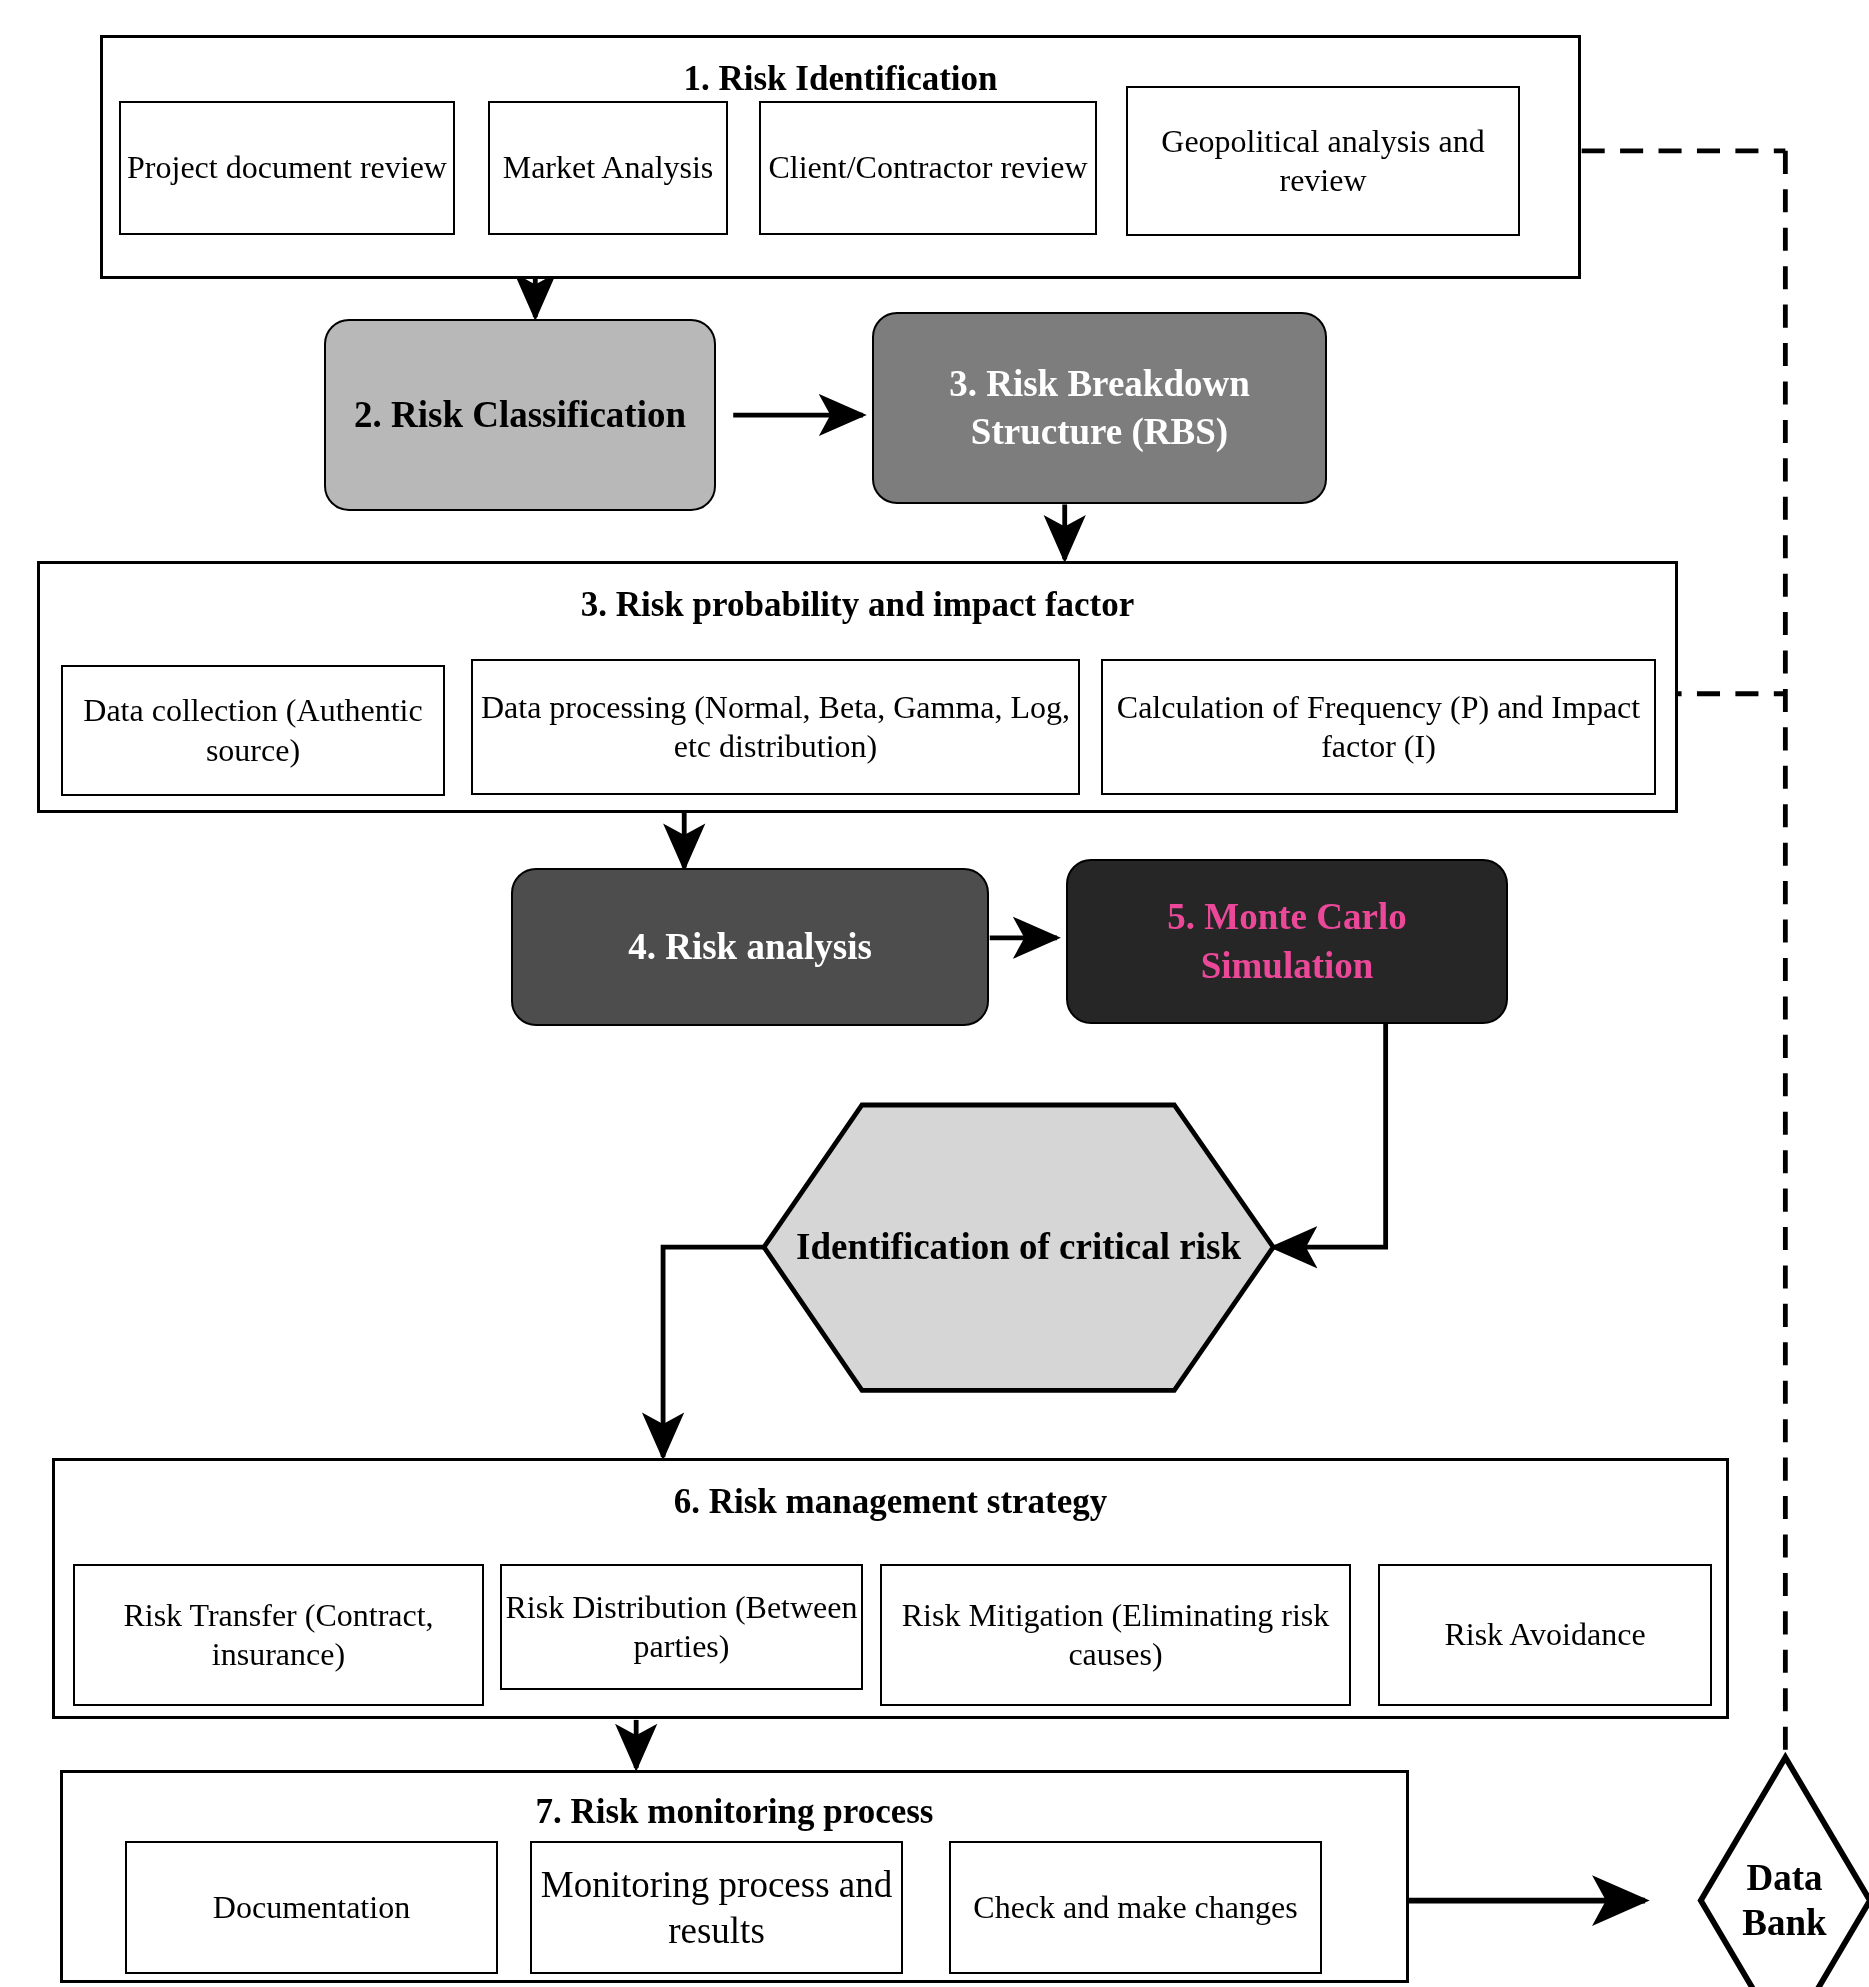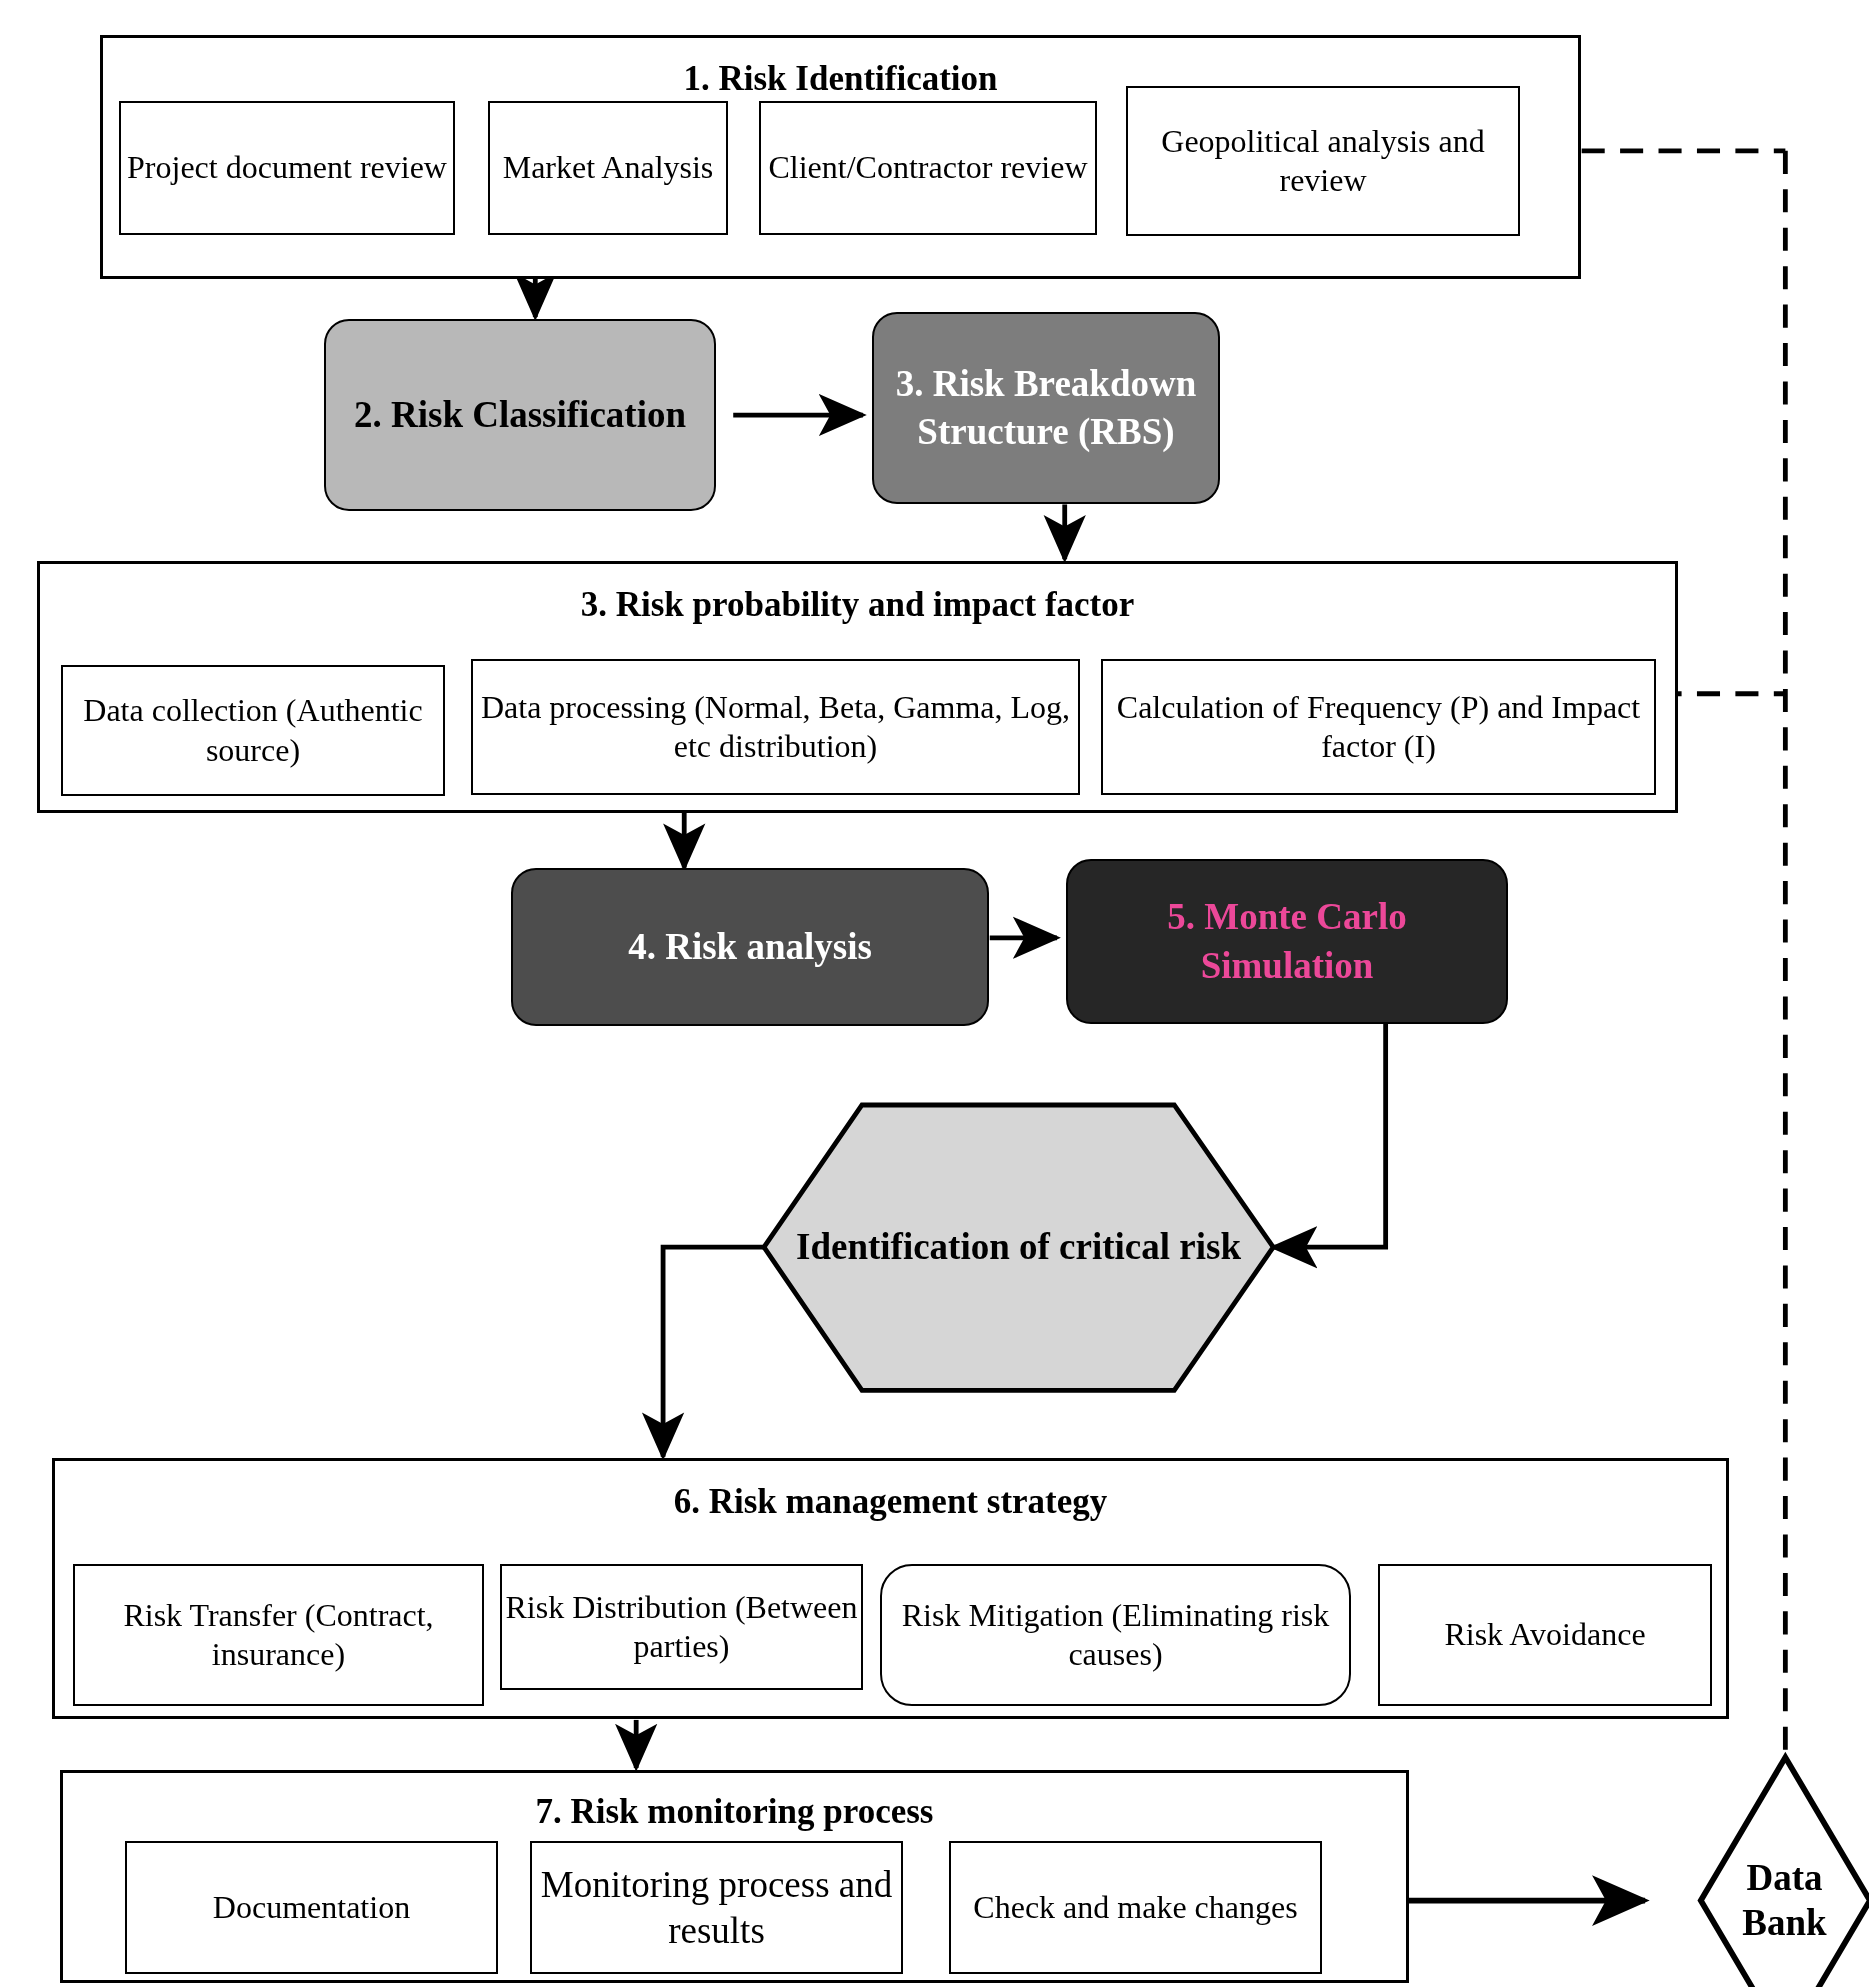--- a/index.html
+++ b/index.html
@@ -156,21 +156,21 @@
     <span>Market Analysis</span>
   </div>
   <div class="node leaf-box" style="left:1126px; top:86px; width:394px; height:150px; font-size:32px;">
     <span>Geopolitical analysis and review</span>
   </div>
 
   <div class="node round-box fill-lightgray" style="left:324px; top:319px; width:392px; height:192px; font-size:37px;">
     <span>2. Risk Classification</span>
   </div>
 
-  <div class="node round-box fill-midgray" style="left:872px; top:312px; width:348px; height:192px; font-size:37px; padding:12px 21px;">
+  <div class="node round-box fill-midgray" style="left:872px; top:312px; width:455px; height:192px; font-size:37px; padding:12px 21px;">
     <span>3. Risk Breakdown Structure (RBS)</span>
   </div>
 
   <div class="node group-box" style="left:37px; top:561px; width:1641px; height:252px;">
     <div class="group-title" style="top:21px; font-size:35px;">3. Risk probability and impact factor</div>
   </div>
   <div class="node leaf-box" style="left:61px; top:665px; width:384px; height:131px; font-size:32px;">
     <span>Data collection (Authentic source)</span>
   </div>
   <div class="node leaf-box" style="left:471px; top:659px; width:609px; height:136px; font-size:32px;">
@@ -194,21 +194,21 @@
 
   <div class="node group-box" style="left:52px; top:1458px; width:1677px; height:261px;">
     <div class="group-title" style="top:21px; font-size:35px;">6. Risk management strategy</div>
   </div>
   <div class="node leaf-box" style="left:73px; top:1564px; width:411px; height:142px; font-size:32px;">
     <span>Risk Transfer (Contract, insurance)</span>
   </div>
   <div class="node leaf-box" style="left:500px; top:1564px; width:363px; height:126px; font-size:32px;">
     <span>Risk Distribution (Between parties)</span>
   </div>
-  <div class="node leaf-box" style="left:880px; top:1564px; width:471px; height:142px; font-size:32px;border-radius:32px;">
+  <div class="node leaf-box" style="left:880px; top:1564px; width:471px; height:142px; font-size:32px;">
     <span>Risk Mitigation (Eliminating risk causes)</span>
   </div>
   <div class="node leaf-box" style="left:1378px; top:1564px; width:334px; height:142px; font-size:32px;">
     <span>Risk Avoidance</span>
   </div>
 
   <div class="node group-box" style="left:60px; top:1770px; width:1349px; height:213px;">
     <div class="group-title" style="top:19px; font-size:35px;">7. Risk monitoring process</div>
   </div>
   <div class="node leaf-box" style="left:125px; top:1841px; width:373px; height:133px; font-size:32px;">

